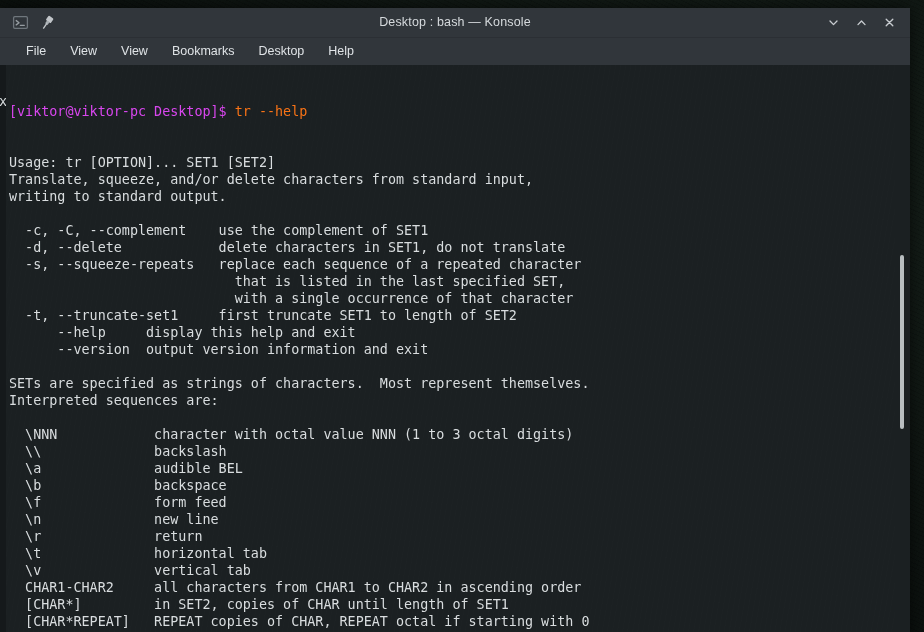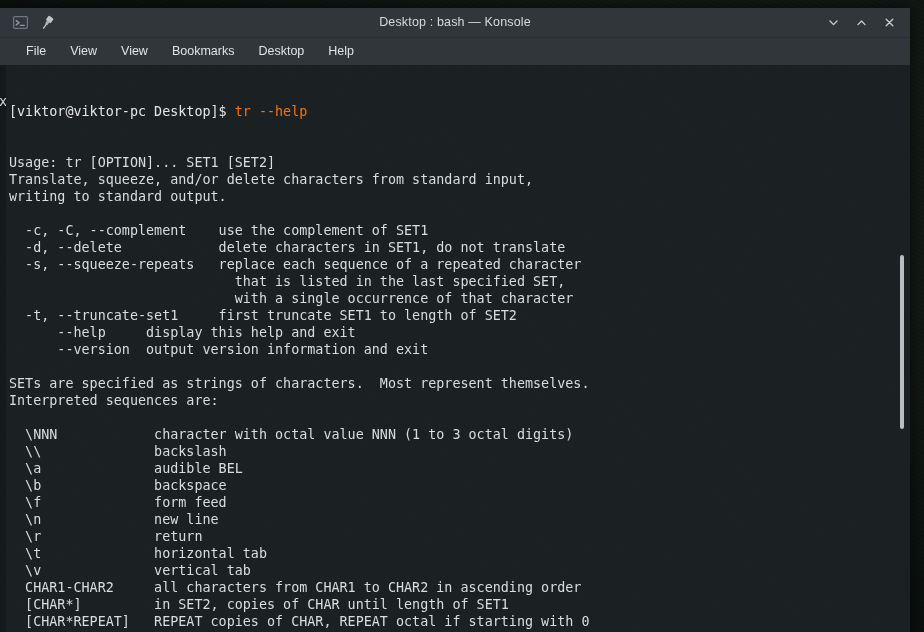--- a/index.html
+++ b/index.html
@@ -167,21 +167,21 @@
     font-size: 13.4px;
     line-height: 17px;
     color: #d9dddf;
     white-space: pre;
     margin: 0;
     letter-spacing: 0px;
     position: relative;
     z-index: 1;
   }
   .ln { display: block; height: 17px; }
-  .prompt-path { color: #e5e5e5; margin-top: 45px; }
+  .prompt-path { color: #d946ef; margin-top: 45px; }
   .cmd { color: #f97316; }
 
   
   #term-scrollbar {
     width: 15px;
     flex: 0 0 15px;
     background: #1b2022;
     position: relative;
   }
   #term-scrollbar-thumb {

